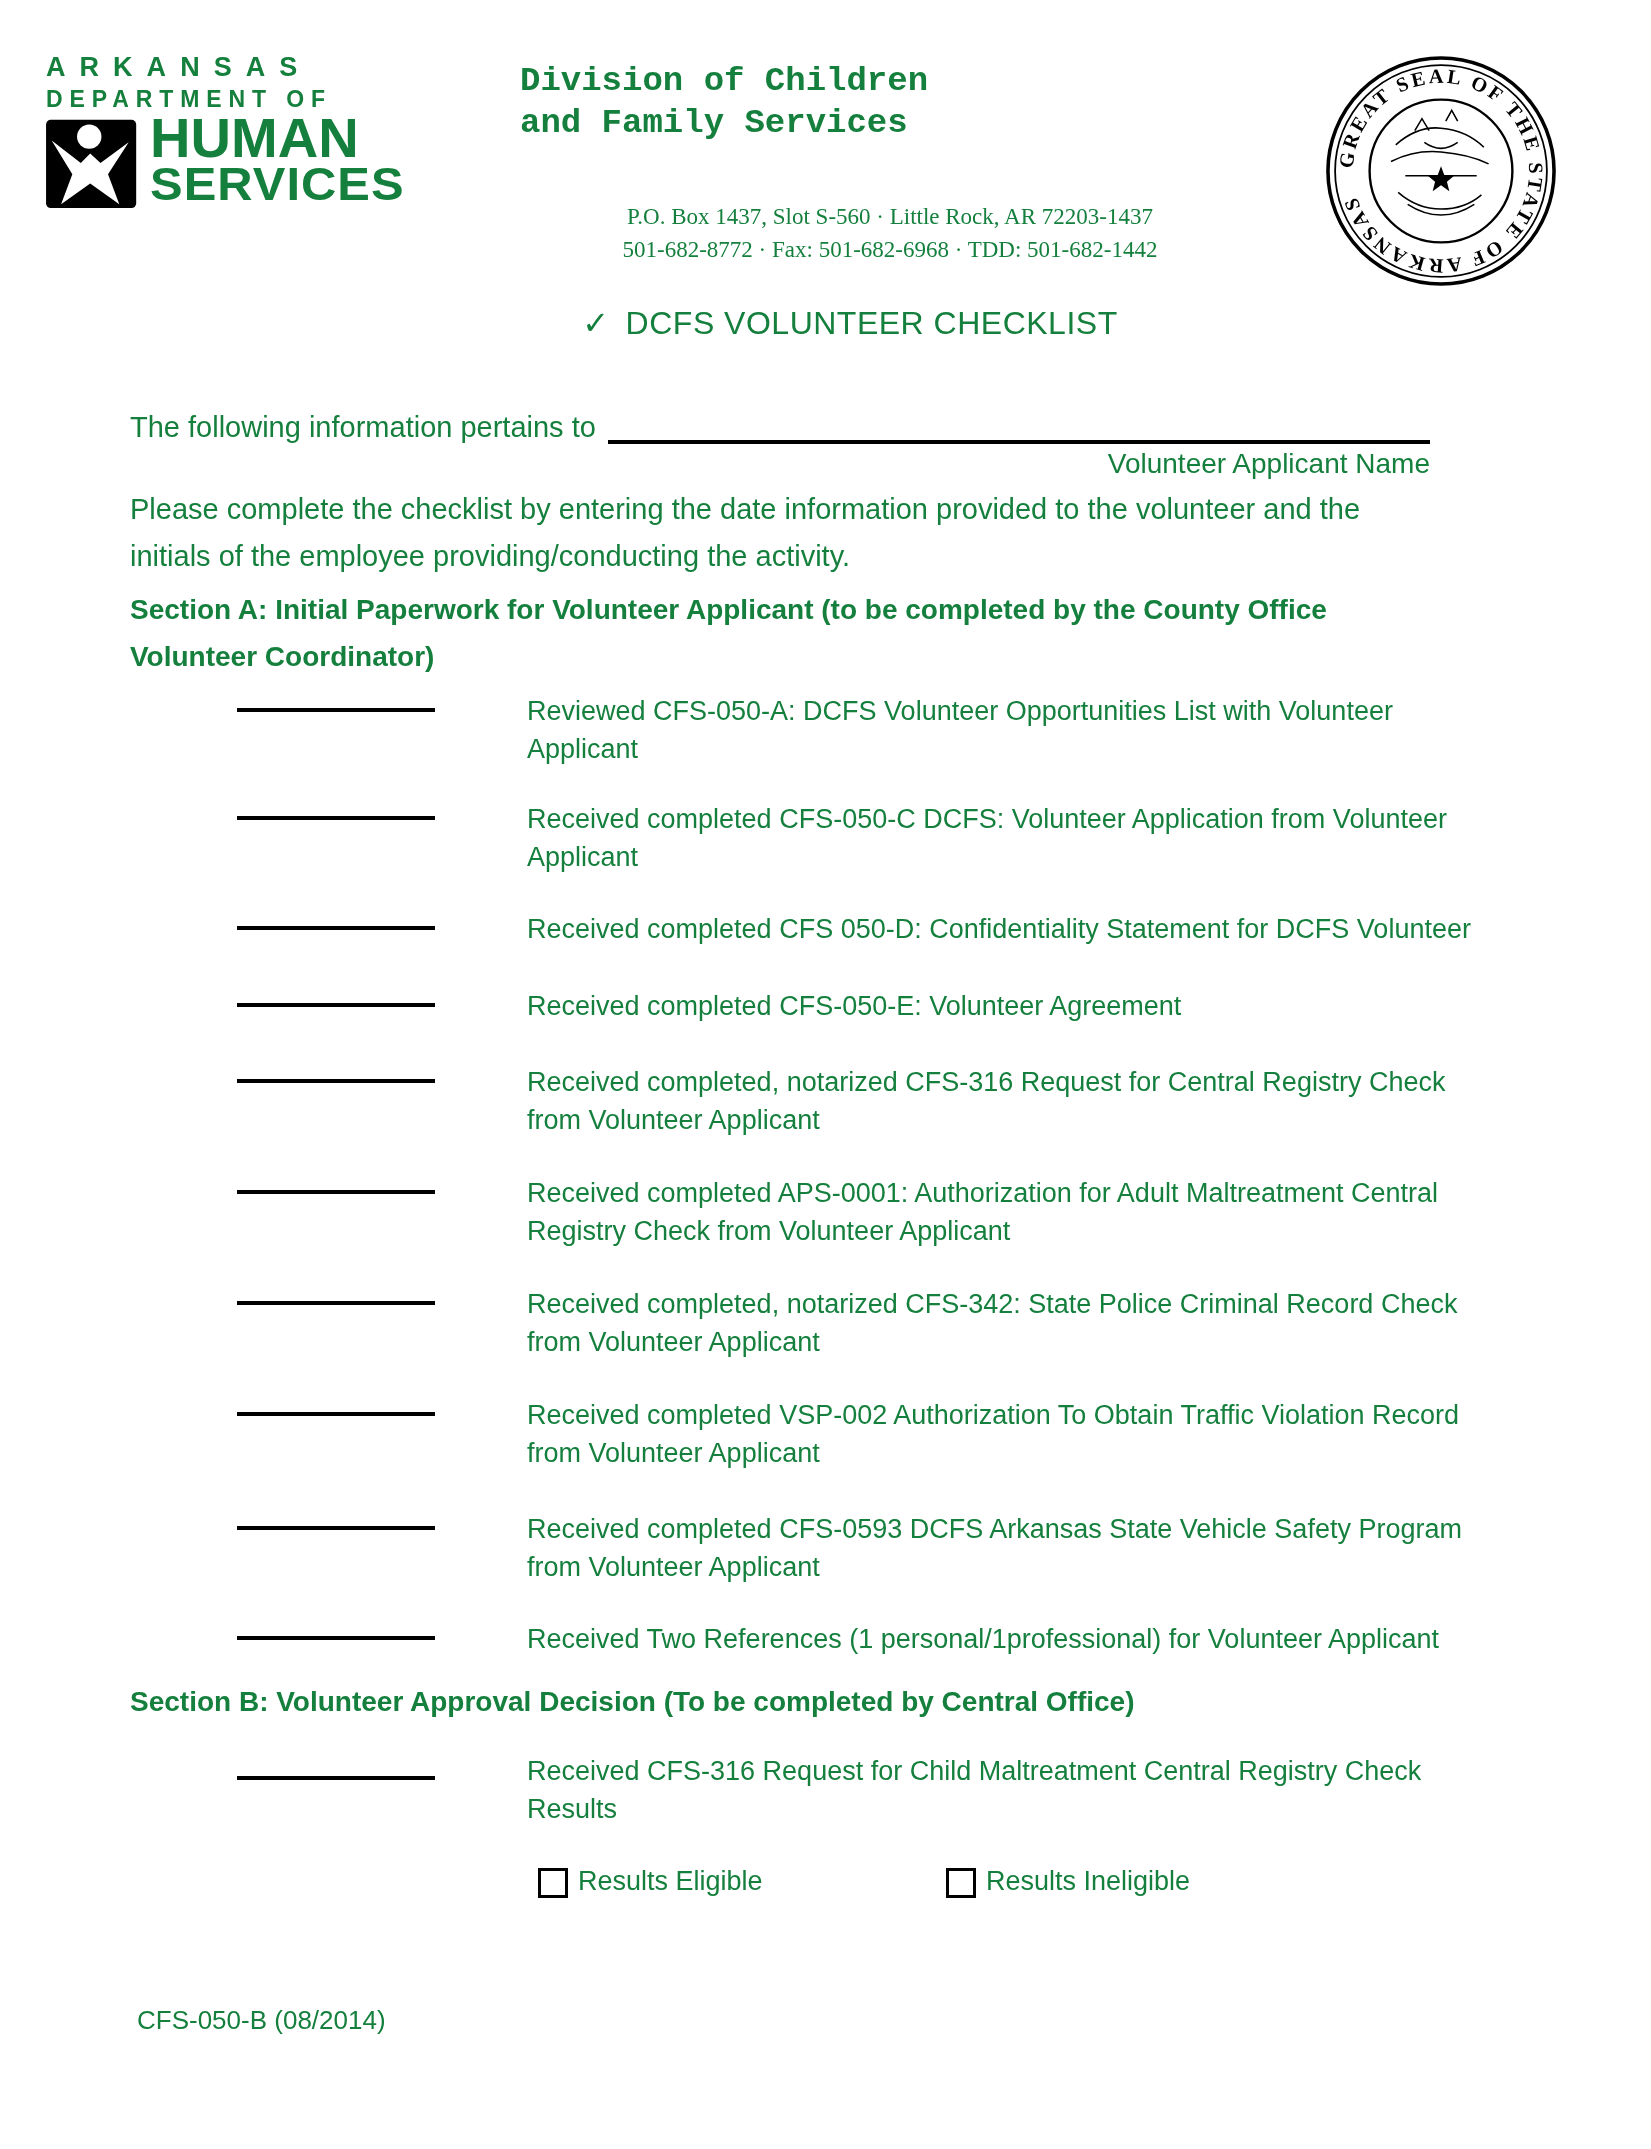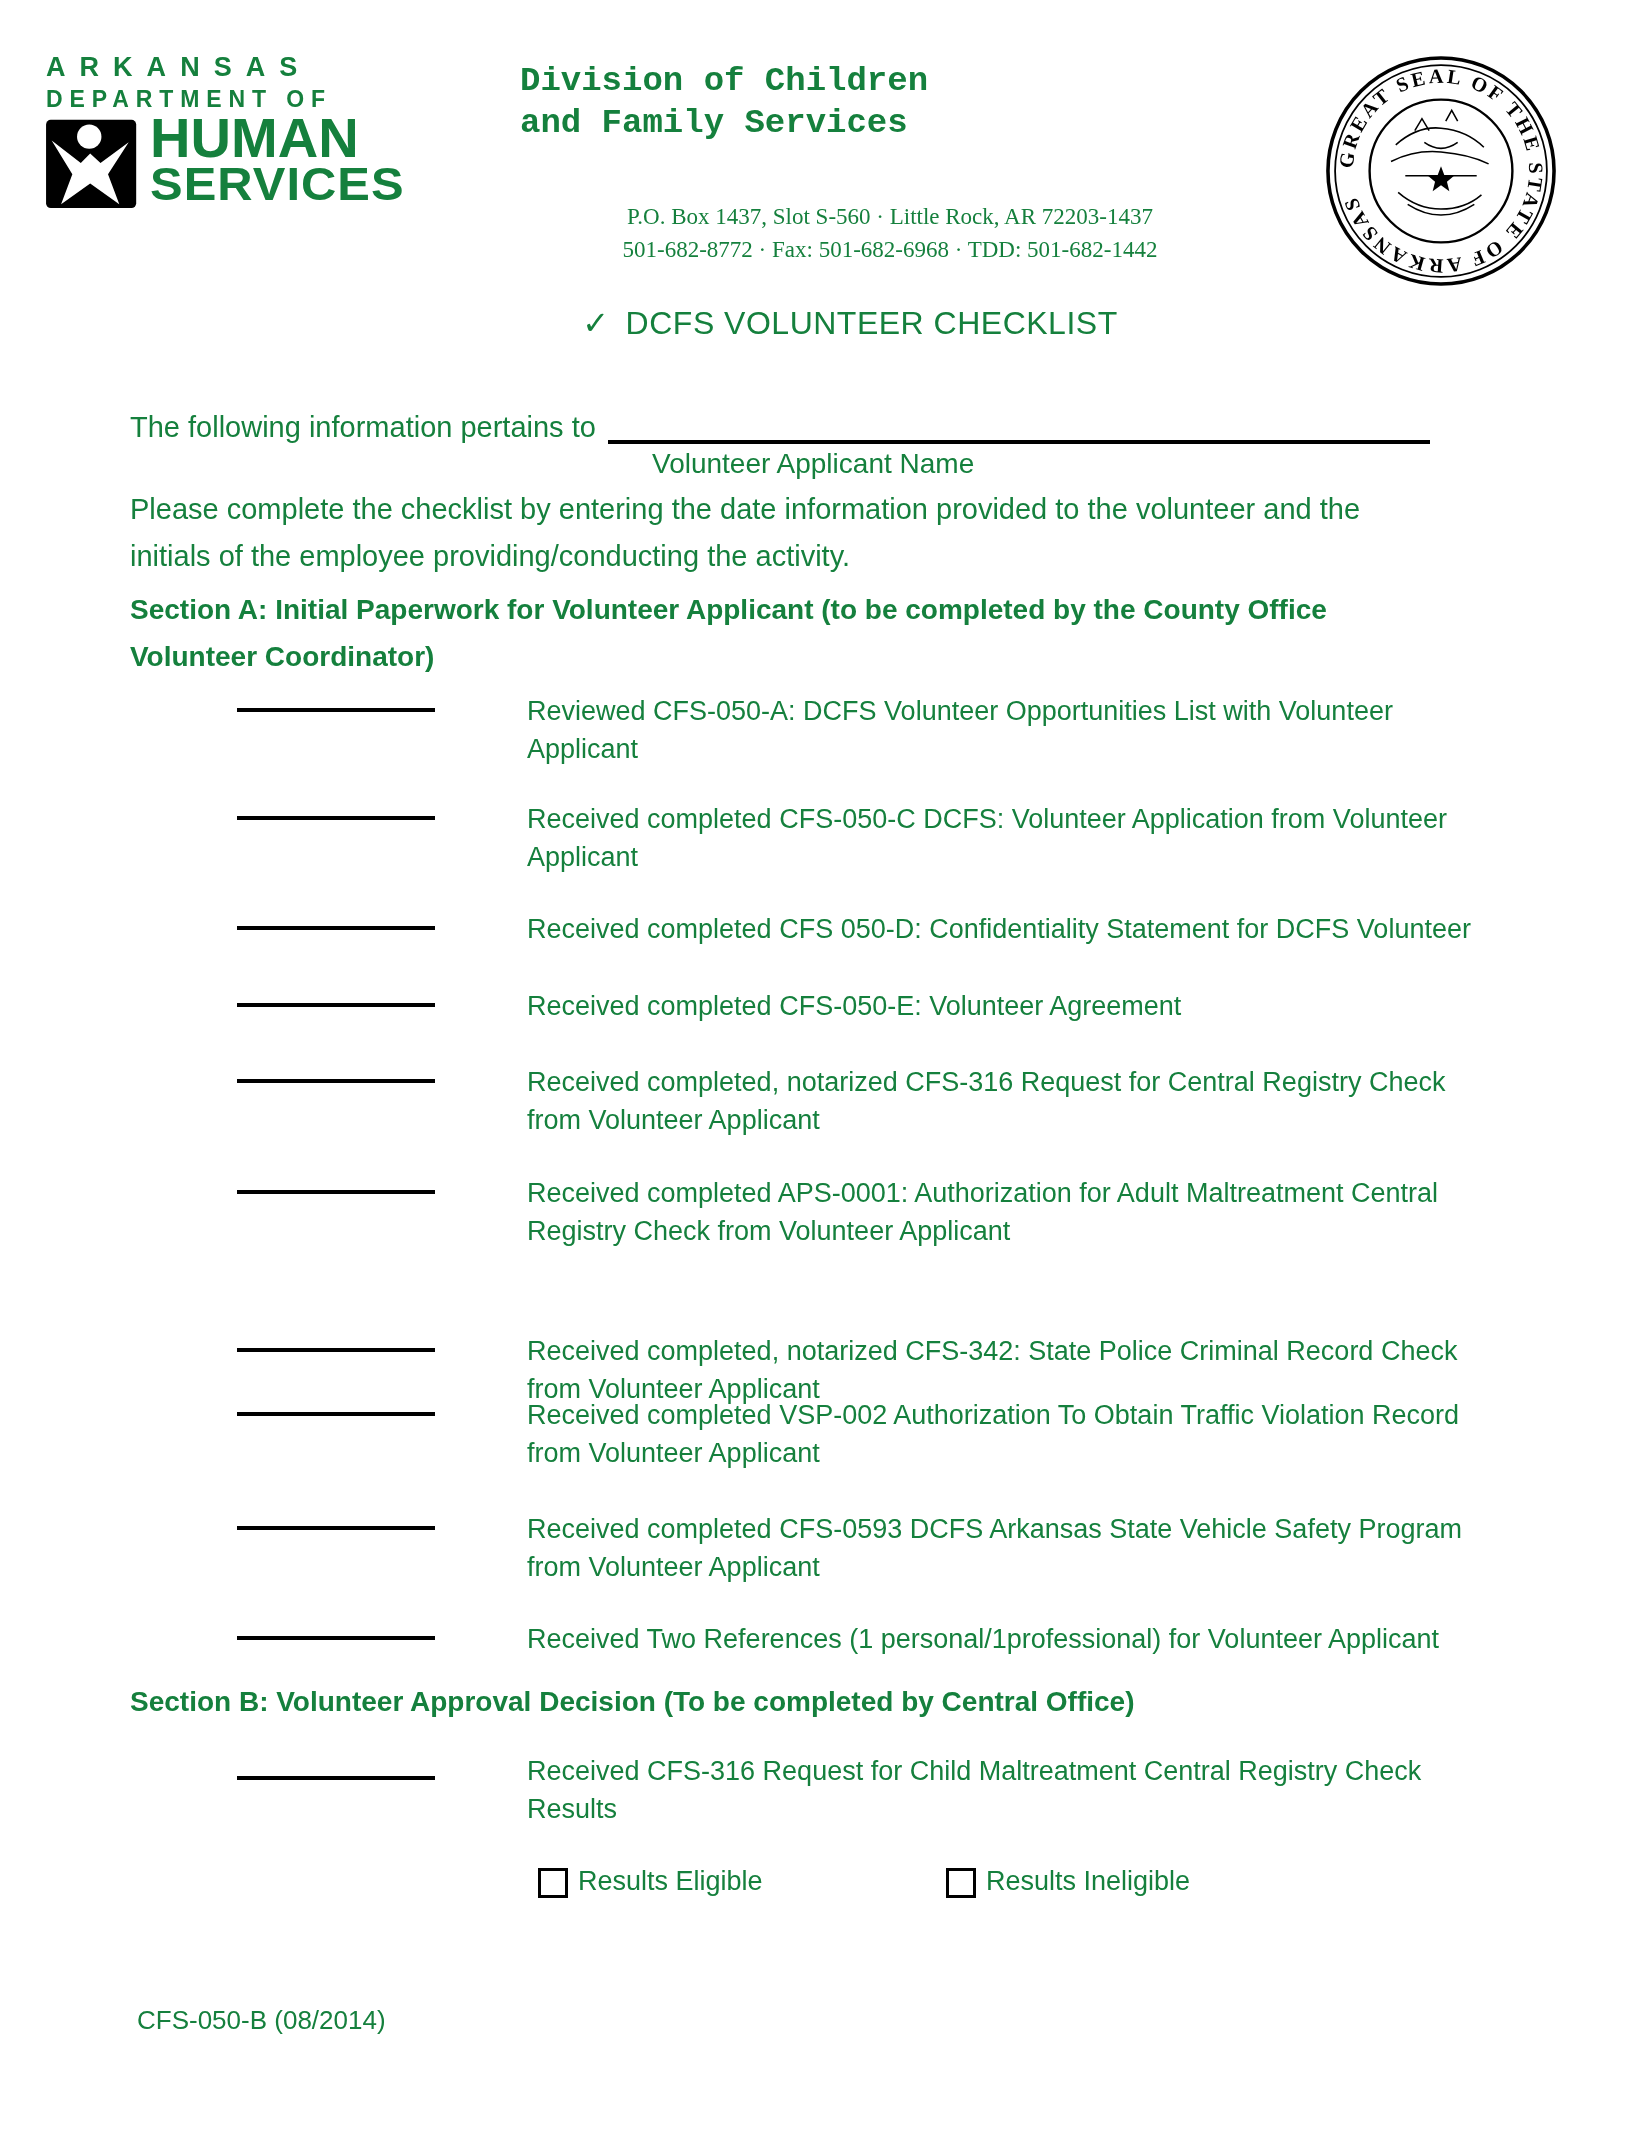--- a/index.html
+++ b/index.html
@@ -30,21 +30,21 @@
   .seal{left:1322px;top:52px;width:238px;height:238px;}
 
   
   .doc-title{left:330px;top:304px;width:1040px;text-align:center;font-size:32px;letter-spacing:0.5px;}
   .doc-title .check{margin-right:16px;}
 
   
   .pertains-row{left:130px;top:406px;width:1300px;display:flex;align-items:flex-end;font-size:29px;}
   .pertains-label{white-space:nowrap;}
   .name-line{flex:1;margin-left:12px;border-bottom:4px solid #000;height:34px;min-width:100px;font-size:27px;padding-left:10px;}
-  .van-label{left:652px;top:448px;width:778px;text-align:left;font-size:28px;}
+  .van-label{left:652px;top:448px;width:778px;text-align:right;font-size:28px;}
   .instructions{left:130px;top:486px;width:1360px;font-size:29px;line-height:47px;}
 
   
   .sec-heading{left:130px;width:1360px;font-weight:bold;font-size:28px;line-height:47px;}
   .sec-a{top:586px;}
   .sec-b{top:1678px;}
 
   .item-row{left:0;width:1651px;height:40px;}
   .date-line{position:absolute;left:237px;top:0;width:198px;height:16px;border-bottom:4px solid #000;font-size:24px;text-align:center;}
   .item-text{position:absolute;left:527px;top:0;width:1060px;font-size:27px;line-height:38px;}
@@ -148,21 +148,21 @@
   <div class="abs item-row" style="top:1063px;">
     <div class="date-line"></div>
     <div class="item-text pre">Received completed, notarized CFS-316 Request for Central Registry Check
 from Volunteer Applicant</div>
   </div>
   <div class="abs item-row" style="top:1174px;">
     <div class="date-line"></div>
     <div class="item-text pre">Received completed APS-0001: Authorization for Adult Maltreatment Central
 Registry Check from Volunteer Applicant</div>
   </div>
-  <div class="abs item-row" style="top:1285px;margin-top:47px;">
+  <div class="abs item-row" style="top:1285px;">
     <div class="date-line"></div>
     <div class="item-text pre">Received completed, notarized CFS-342: State Police Criminal Record Check
 from Volunteer Applicant</div>
   </div>
   <div class="abs item-row" style="top:1396px;">
     <div class="date-line"></div>
     <div class="item-text pre">Received completed VSP-002 Authorization To Obtain Traffic Violation Record
 from Volunteer Applicant</div>
   </div>
   <div class="abs item-row" style="top:1510px;padding-left:8px;">

